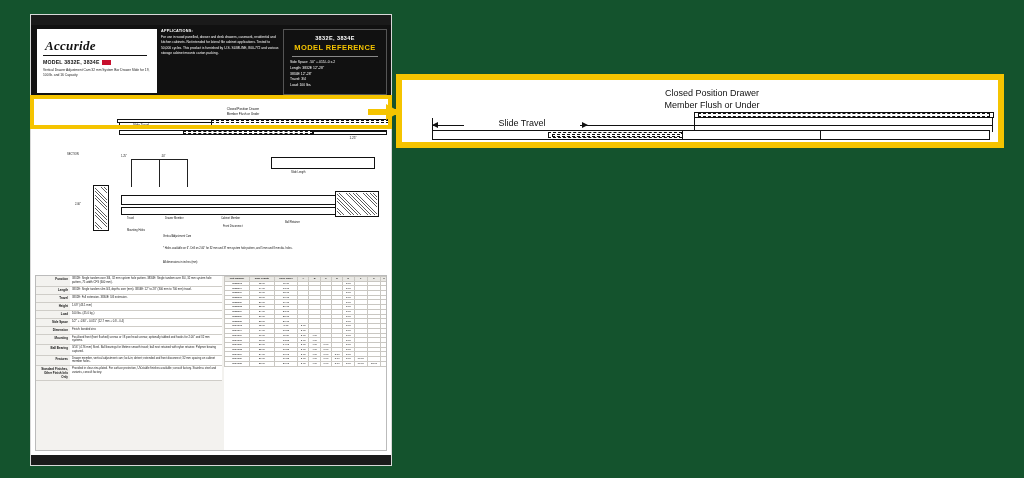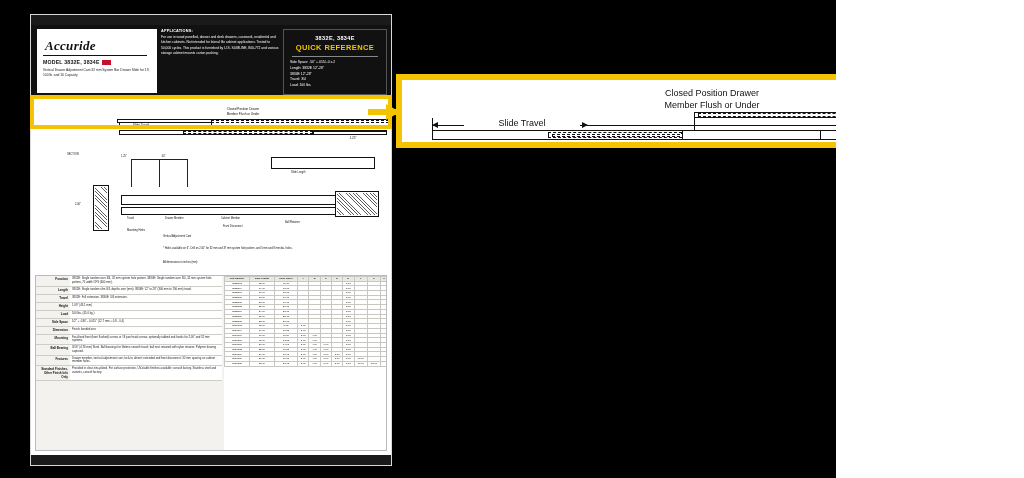--- a/index.html
+++ b/index.html
@@ -3,23 +3,23 @@
 <meta charset="utf-8">
 <style>
   html, body {
     margin: 0;
     padding: 0;
     background: #ffffff;
     font-family: "Liberation Sans", sans-serif;
   }
   #page {
     position: relative;
-    width: 836px;
+    width: 1024px;
     height: 478px;
-    background: #000000;
+    background: #14532d;
     overflow: hidden;
   }
 
   
   .sheet {
     position: absolute;
     left: 30px;
     top: 14px;
     width: 360px;
     height: 450px;
@@ -384,21 +384,21 @@
 for 19, 100 lb. and 16 Capacity</div>
       </div>
 
       <div class="hdr-mid">
         <div class="ttl">APPLICATIONS:</div>
         <div class="bdy">For use in wood panelled, drawer and desk drawers, casework, residential and kitchen cabinets. Not intended for lateral file cabinet applications. Tested to 50,000 cycles. This product is furnished by U.S. SLIMLINE, 800-772 and various storage cabinet mounts carton packing.</div>
       </div>
 
       <div class="hdr-right">
         <div class="qr-model">3832E, 3834E</div>
-        <div class="qr-title">QUICK REFERENCE</div>
+        <div class="qr-title">MODEL REFERENCE</div>
         <div class="qr-rule"></div>
         <div class="qr-line">Side Space: .50" +.015/-.0 ±.2</div>
         <div class="qr-line">Length: 3832E 12"-28"</div>
         <div class="qr-line">           3834E 12"-28"</div>
         <div class="qr-line">Travel: 3/4</div>
         <div class="qr-line">Load:   100 lbs.</div>
       </div>
     </div>
 
     <div class="fig1">

